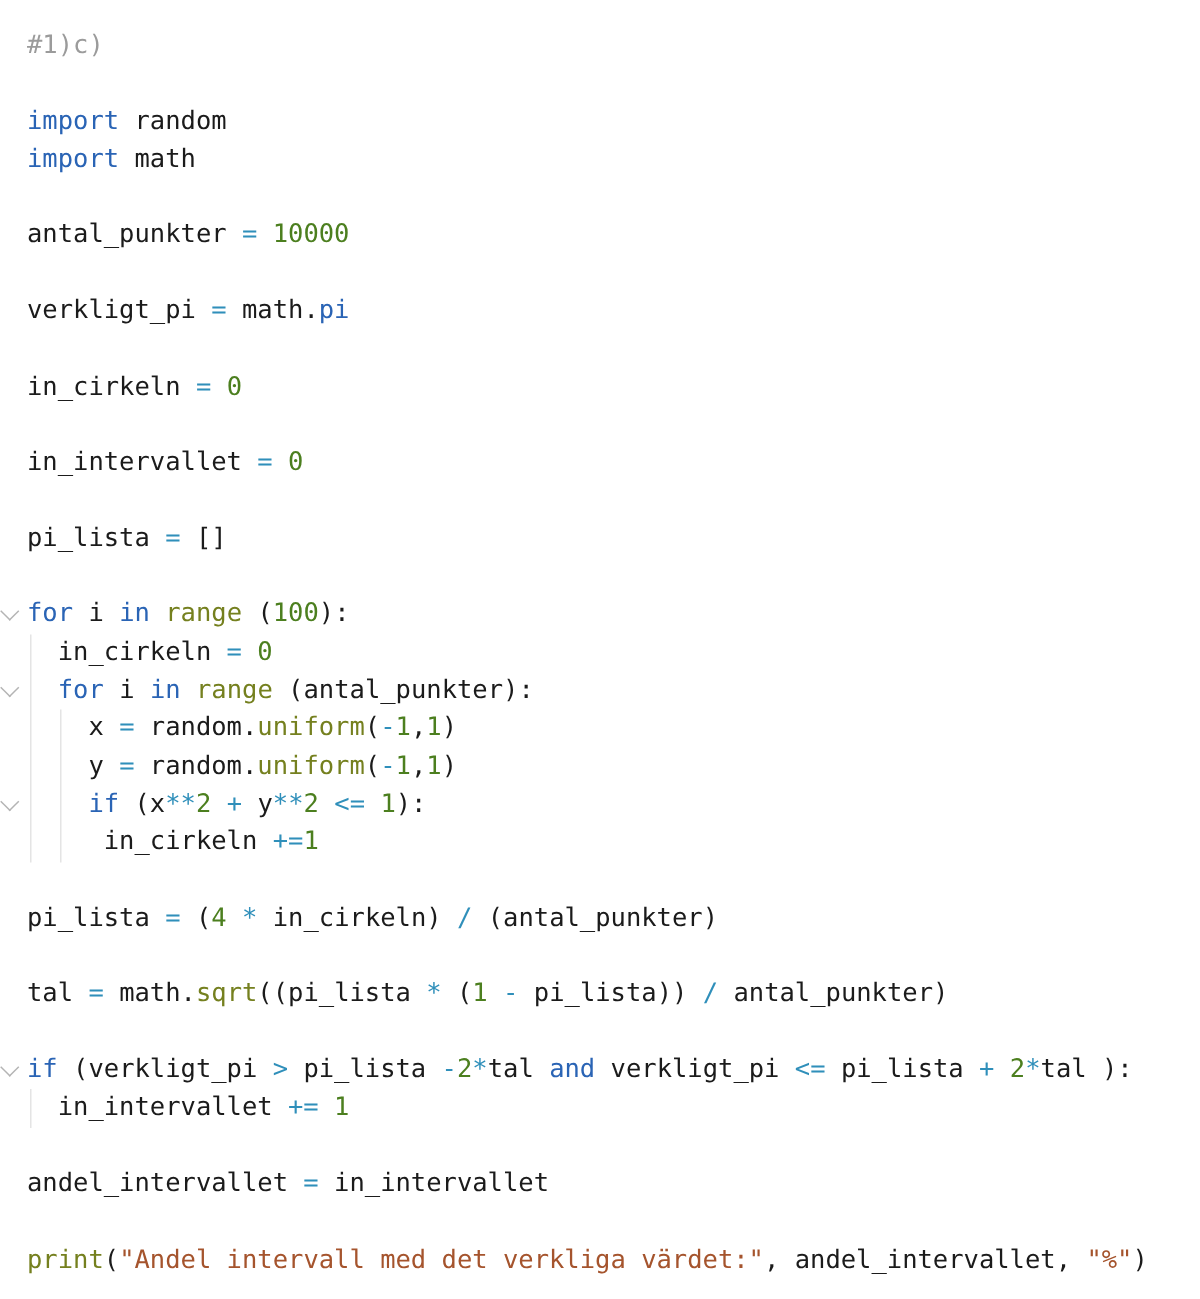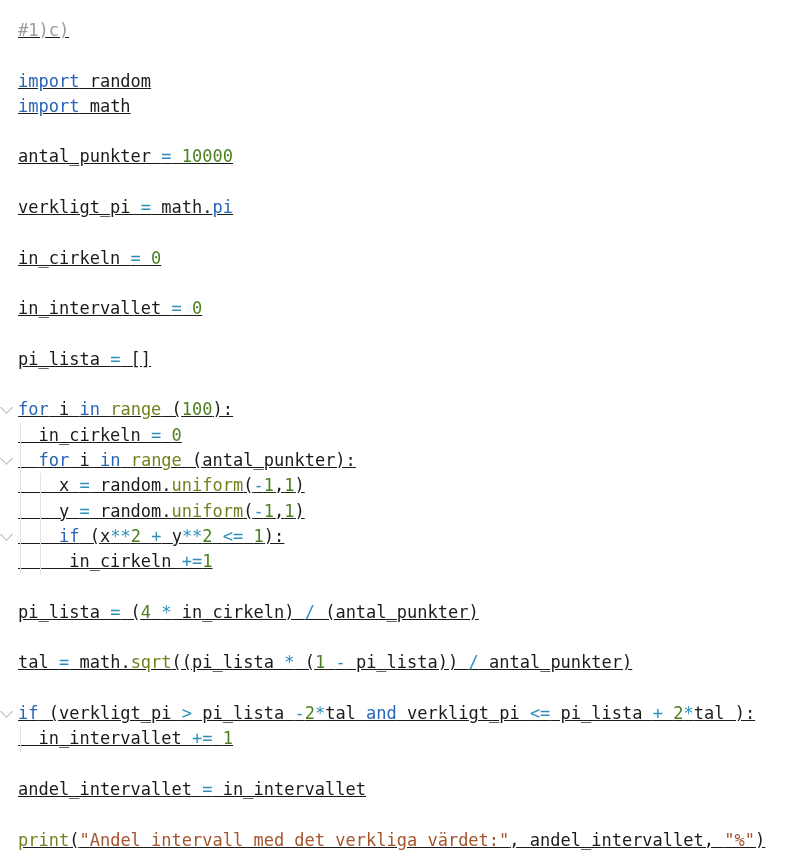--- a/index.html
+++ b/index.html
@@ -18,21 +18,20 @@
     padding: 18px 0 0 18px;
     font-family: "DejaVu Sans Mono", "Liberation Mono", monospace;
     font-size: 17px;
     line-height: 25.3px;
     white-space: pre;
     color: #1b1b1b;
     cursor: text;
   }
   .line {
     height: 25.3px;
-    text-decoration: underline;
   }
   .fold-chevron {
     position: absolute;
     width: 8px;
     height: 8px;
     border-left: 1.7px solid #b4b4b4;
     border-bottom: 1.7px solid #b4b4b4;
     transform: rotate(-45deg);
     cursor: pointer;
   }

